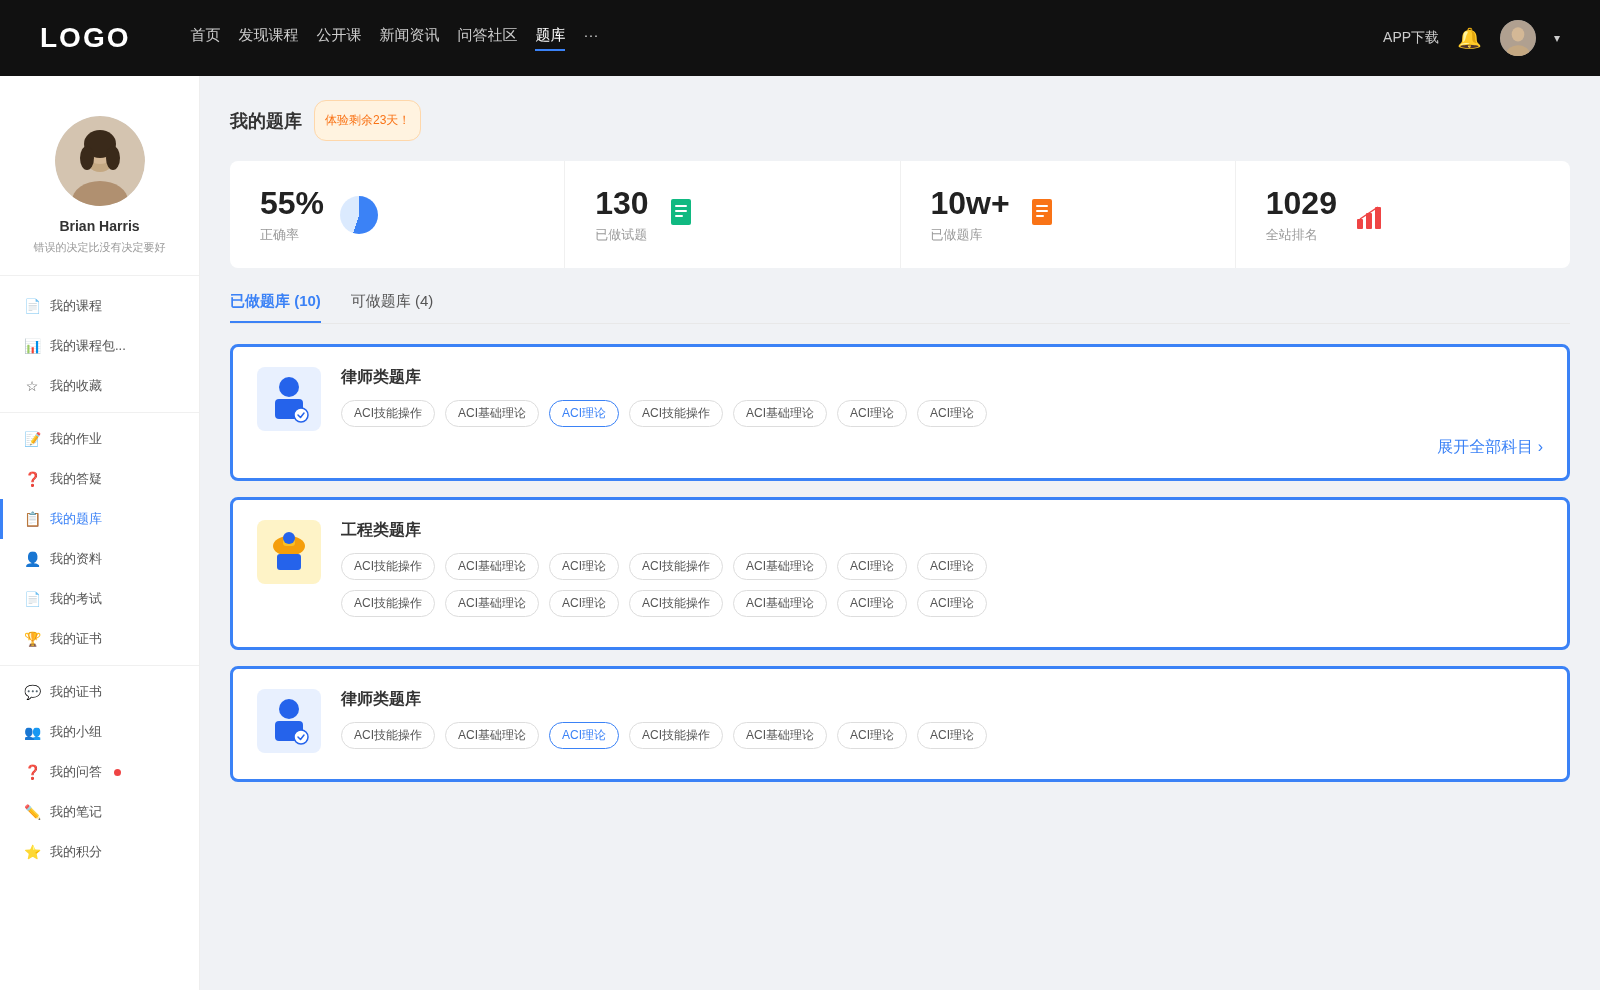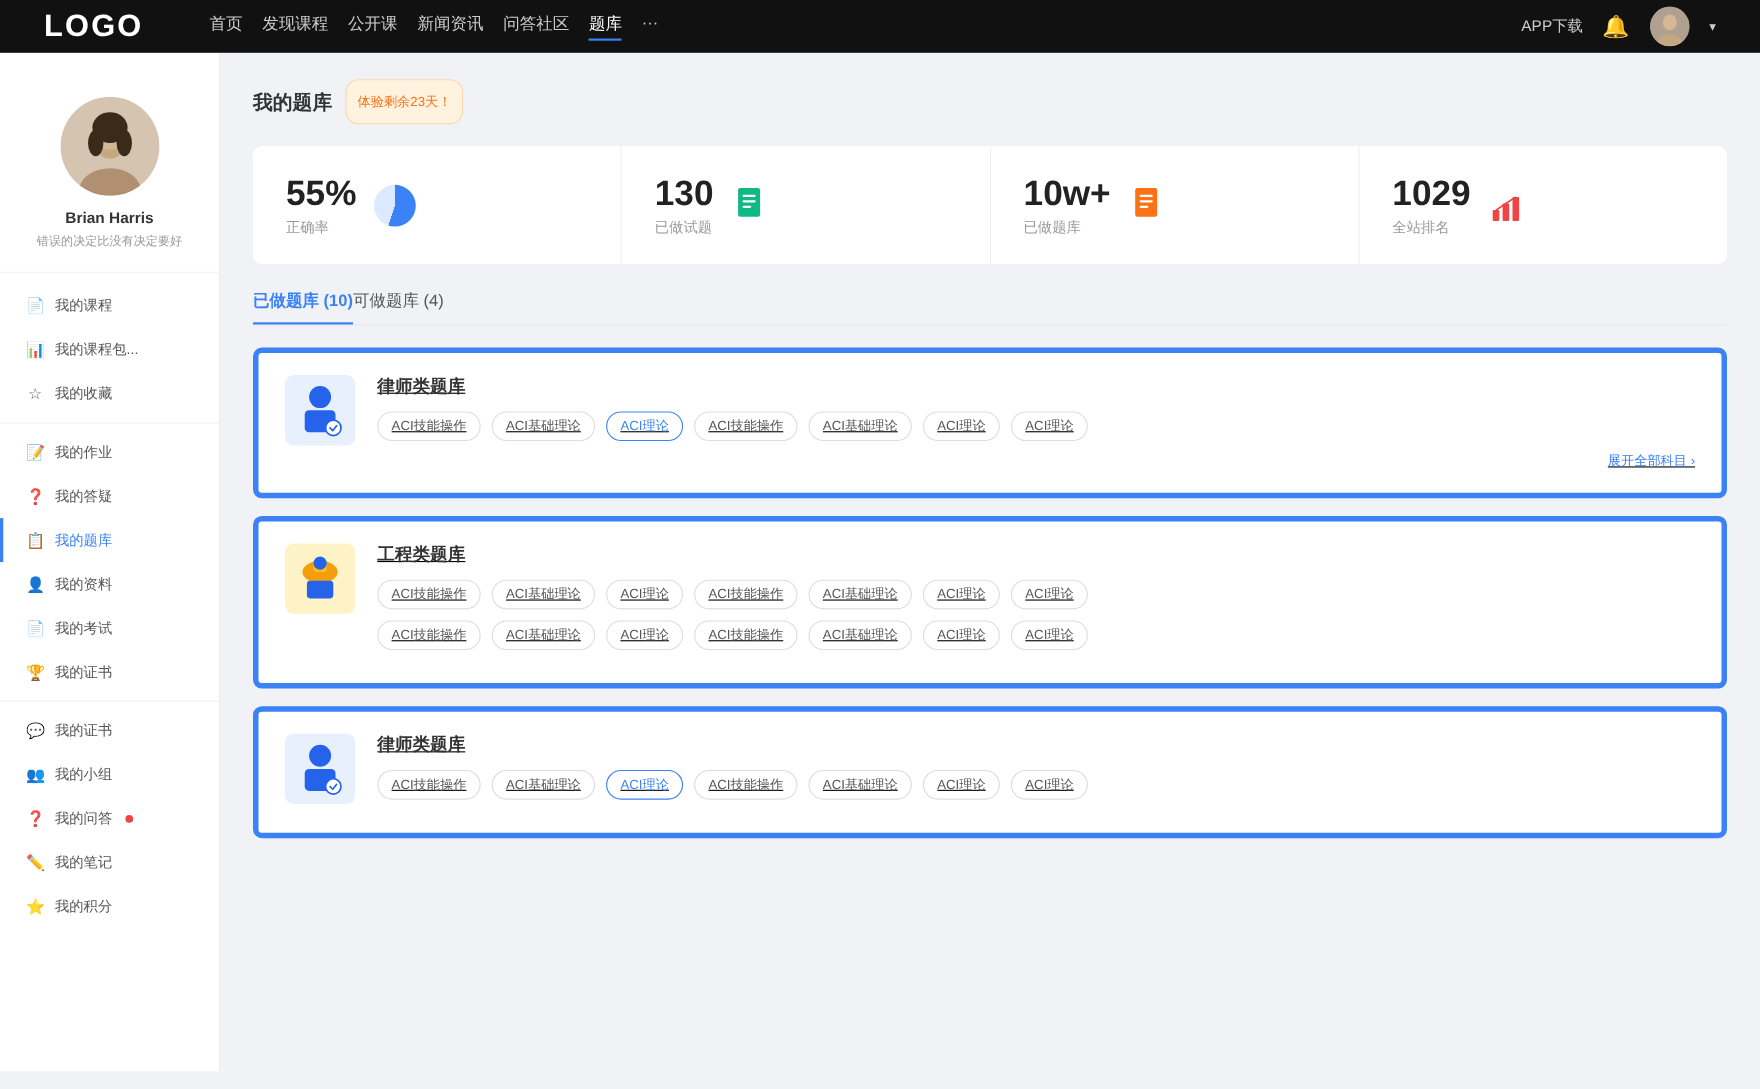--- a/index.html
+++ b/index.html
@@ -1,21 +1,21 @@
 <!DOCTYPE html>
 <html><head>
   <meta charset="utf-8">
   <style>
     * { box-sizing: border-box; margin: 0; padding: 0; }
     body { font-family: -apple-system, BlinkMacSystemFont, 'PingFang SC', 'Microsoft YaHei', sans-serif; background: #f0f2f5; }
 
     
     .navbar {
       background: #111;
-      height: 48px;
+      height: 76px;
       display: flex;
       align-items: center;
       padding: 0 40px;
       position: relative;
     }
     .navbar-logo {
       color: #fff;
       font-size: 28px;
       font-weight: 900;
       letter-spacing: 2px;
@@ -150,20 +150,21 @@
       align-items: center;
       gap: 16px;
     }
     .stat-item:last-child { border-right: none; }
     .stat-value { font-size: 32px; font-weight: 700; color: #222; }
     .stat-label { font-size: 13px; color: #999; margin-top: 4px; }
 
     
     .tabs-row {
       display: flex;
+      gap: 30px;
       margin-bottom: 20px;
       border-bottom: 1px solid #e8e8e8;
     }
     .tab-item {
       font-size: 15px;
       padding-bottom: 10px;
       cursor: pointer;
       color: #555;
     }
     .tab-item.active {
@@ -171,22 +172,21 @@
       border-bottom: 2px solid #3b82f6;
       font-weight: 600;
     }
 
     
     .bank-card {
       background: #fff;
       border-radius: 8px;
       padding: 20px 24px;
       margin-bottom: 16px;
-      border: 5px solid #3b82f6;
-      text-decoration: underline;
+      border: 3px solid #3b82f6;
     }
     .bank-card-inner {
       display: flex;
       align-items: flex-start;
       gap: 20px;
     }
     .bank-icon {
       width: 64px; height: 64px;
       border-radius: 8px;
       background: #e8f0fe;
@@ -208,21 +208,21 @@
       font-size: 12px;
       color: #555;
       cursor: pointer;
     }
     .tag.active-tag {
       border-color: #3b82f6;
       color: #3b82f6;
     }
     .expand-link {
       text-align: right;
-      font-size: 12px;
+      font-size: 16px;
       color: #3b82f6;
       cursor: pointer;
       margin-top: 6px;
     }
     .collapse-link {
       text-align: right;
       font-size: 12px;
       color: #3b82f6;
       cursor: pointer;
       margin-top: 6px;

